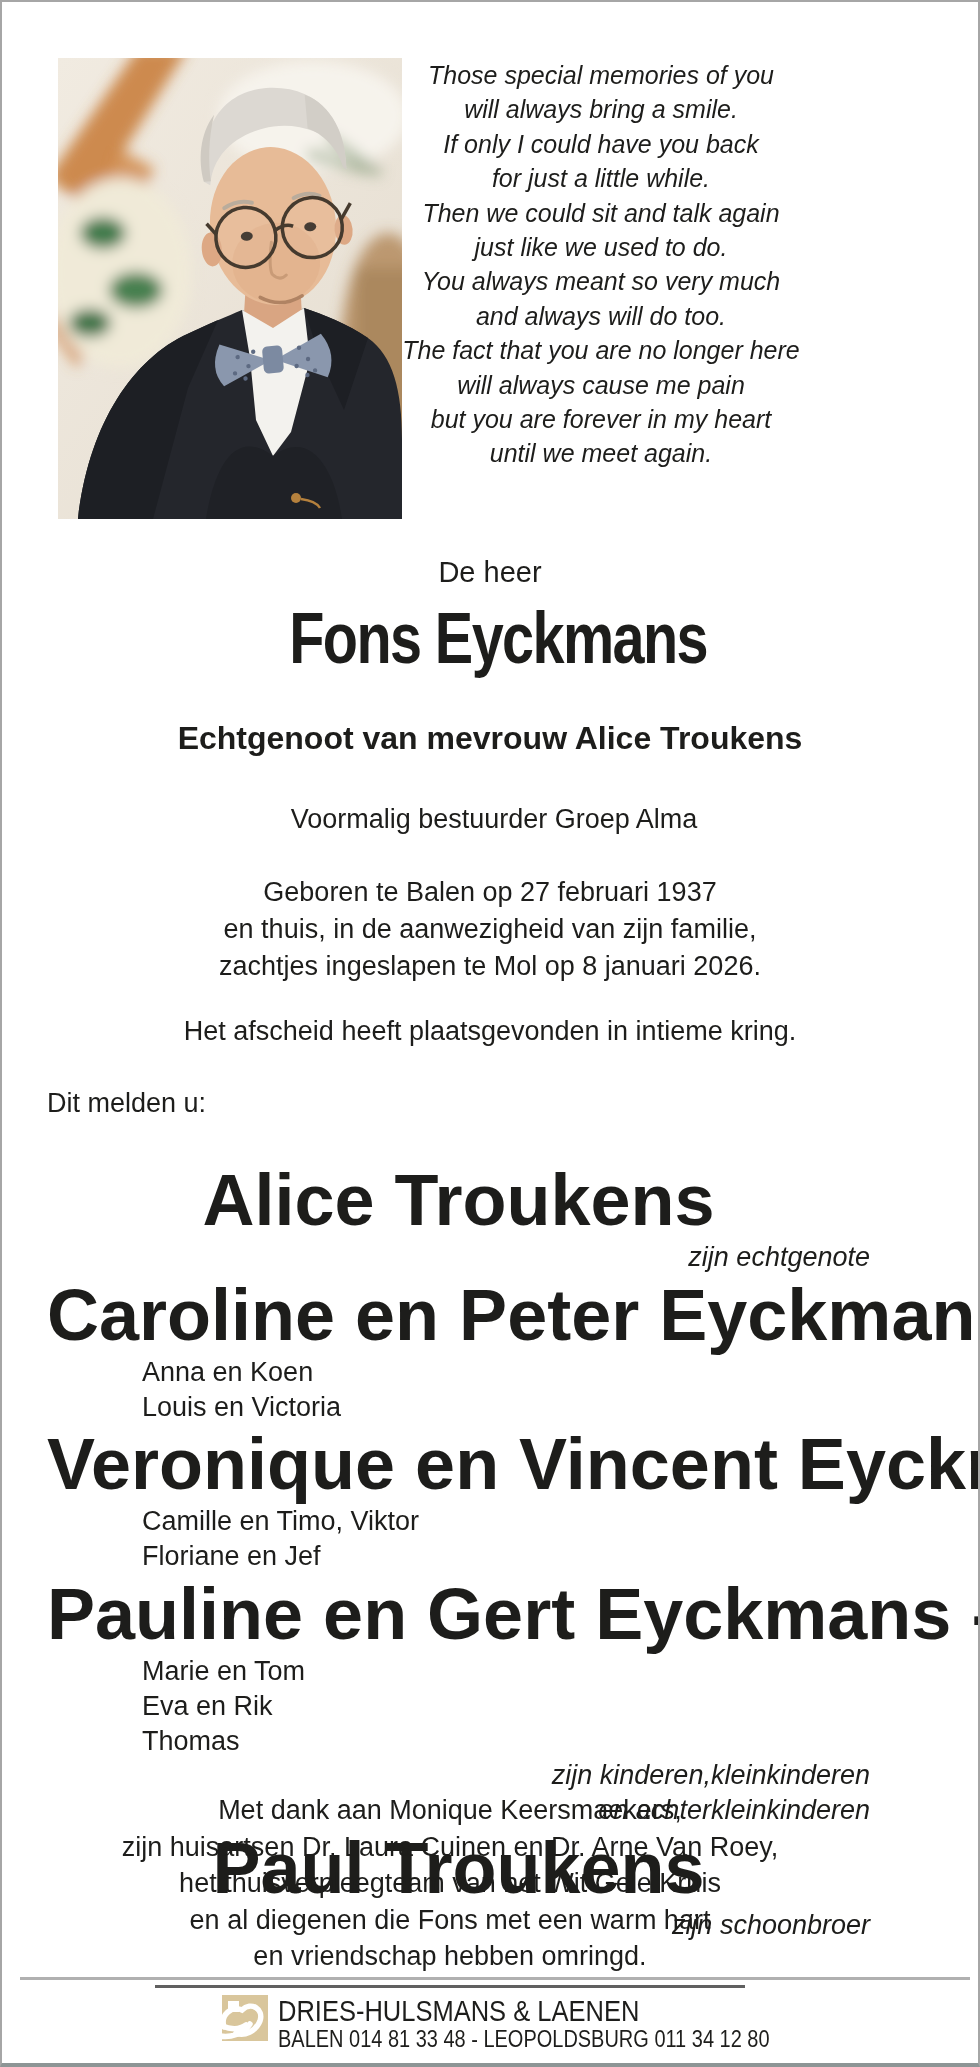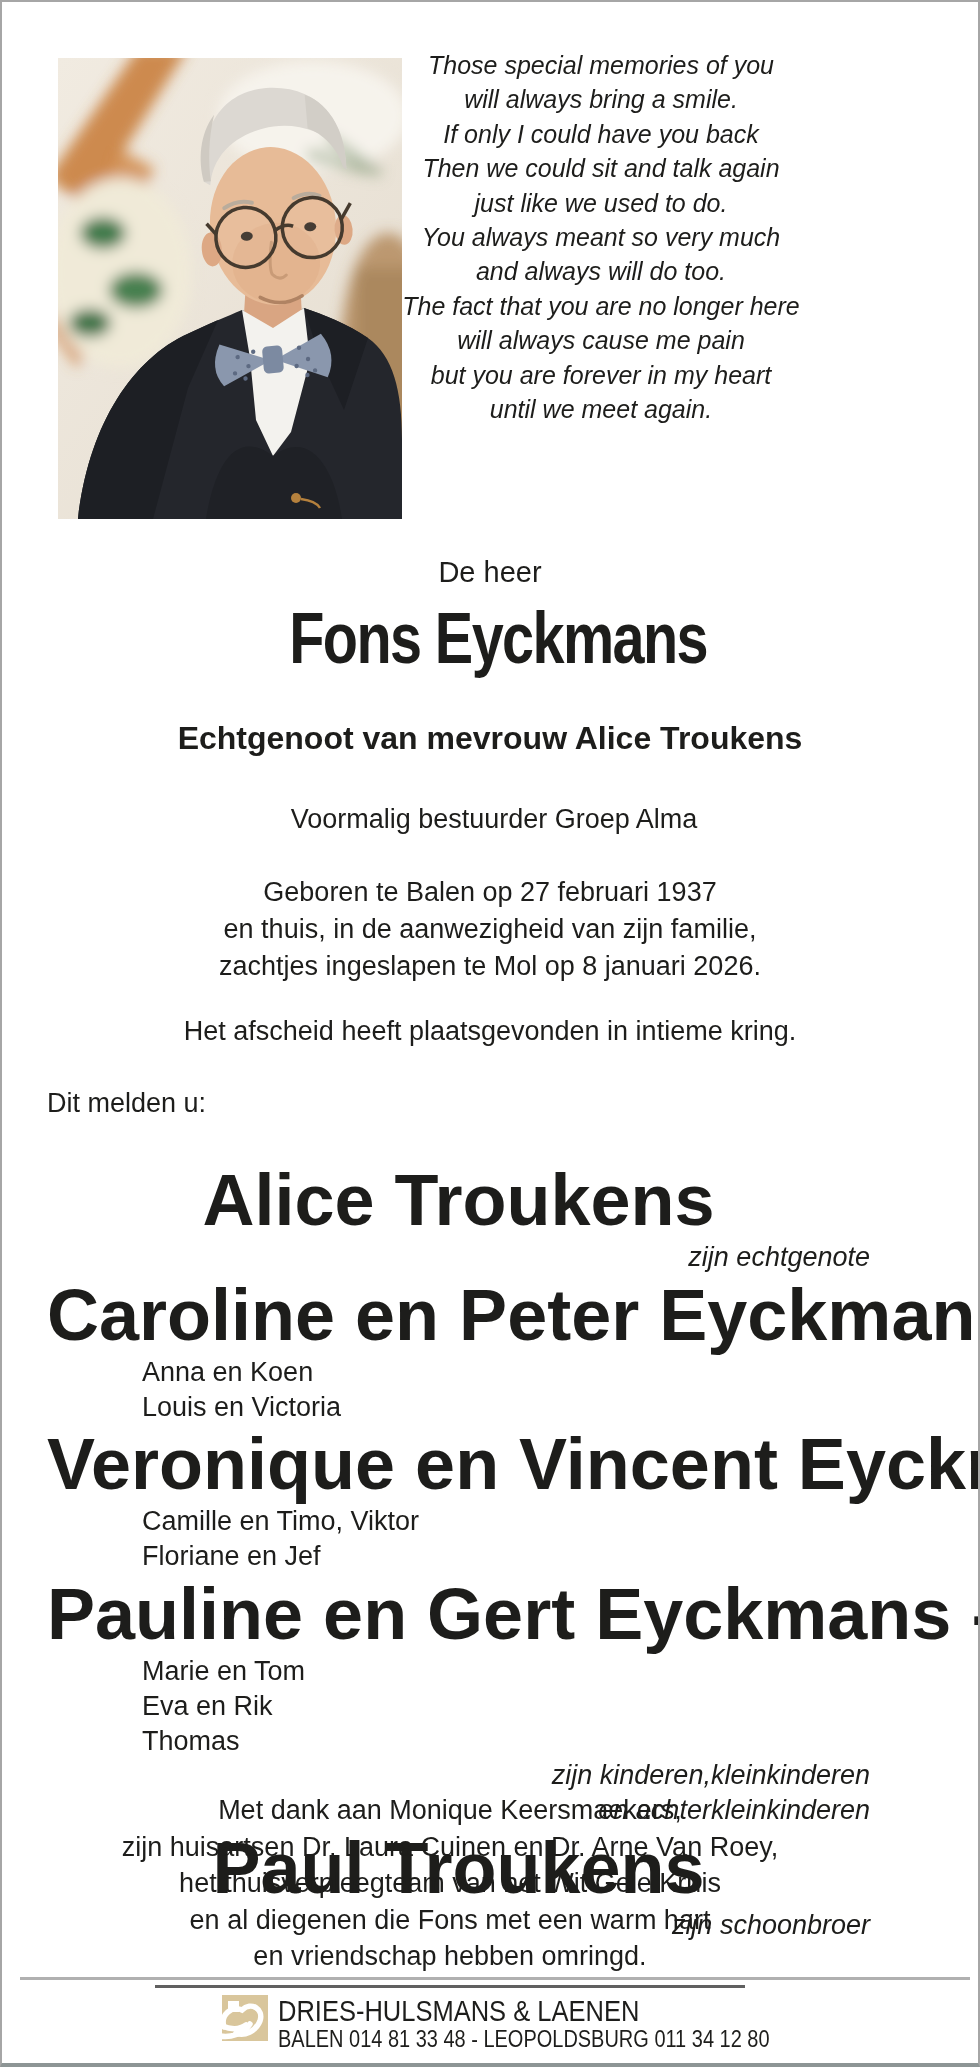--- a/index.html
+++ b/index.html
@@ -12,21 +12,21 @@
     border-bottom:4px solid #8d9595;
     overflow:hidden;
     font-family:"Liberation Sans","DejaVu Sans",sans-serif;
     color:#1d1d1b;
   }
   .abs{position:absolute;}
   
   .photo-wrap{left:56px;top:56px;width:344px;height:461px;}
   .photo-wrap svg{display:block;width:344px;height:461px;}
   
-  .poem{left:368px;top:46px;width:462px;text-align:center;
+  .poem{left:368px;top:56px;width:462px;text-align:center;
         font-style:italic;font-size:25px;line-height:34.4px;white-space:nowrap;}
   
   .salutation{left:0;top:554px;width:100%;text-align:center;font-size:29px;}
   .name{left:8px;top:596px;width:100%;text-align:center;font-size:72px;line-height:80px;font-weight:bold;margin:0;}
   .name span{display:inline-block;transform:scaleX(.80);letter-spacing:-2px;}
   .spouse{left:0;top:718px;width:100%;text-align:center;font-size:32px;font-weight:bold;}
   .role{left:4px;top:802px;width:100%;text-align:center;font-size:27px;}
   .life{left:0;top:872px;width:100%;text-align:center;font-size:27px;line-height:37px;}
   .farewell{left:0;top:1014px;width:100%;text-align:center;font-size:27px;}
   .notify{left:45px;top:1086px;font-size:27px;}
@@ -127,20 +127,21 @@
         <circle cx="238" cy="440" r="5" fill="#b5813d"></circle>
         <path d="M243,441 q15,2 19,9" stroke="#b5813d" stroke-width="2.5" fill="none"></path>
       </g>
     </svg>
   </div>
 
   <div class="abs poem">
       <div class="poem-line">Those special memories of you</div>
       <div class="poem-line">will always bring a smile.</div>
       <div class="poem-line">If only I could have you back</div>
+      <div class="poem-line">for just a little while.</div>
       <div class="poem-line">Then we could sit and talk again</div>
       <div class="poem-line">just like we used to do.</div>
       <div class="poem-line">You always meant so very much</div>
       <div class="poem-line">and always will do too.</div>
       <div class="poem-line">The fact that you are no longer here</div>
       <div class="poem-line">will always cause me pain</div>
       <div class="poem-line">but you are forever in my heart</div>
       <div class="poem-line">until we meet again.</div>
     </div>
 

